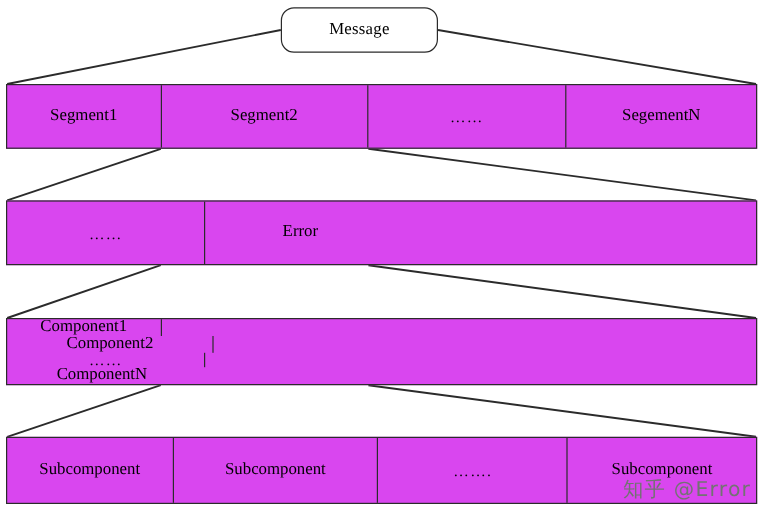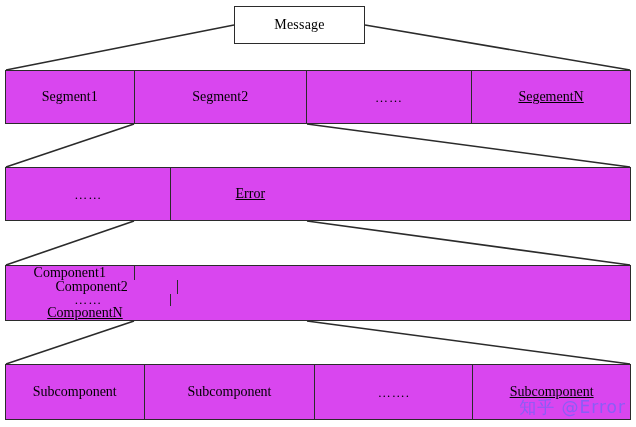--- a/index.html
+++ b/index.html
@@ -55,37 +55,37 @@
   .row-cell {
     box-sizing: border-box;
     border-right: 1.5px solid #2b2b2b;
     display: flex;
     align-items: center;
     justify-content: center;
     overflow: hidden;
   }
   .row-cell:last-child {
     border-right: none;
-    text-decoration: underline;
   }
   .cell-label {
     font-size: 14px;
     line-height: 1;
     white-space: nowrap;
   }
   .cell-label.ellipsis {
     font-size: 13px;
     letter-spacing: 1px;
   }
   
   #message-box {
     left: 234px;
     top: 6px;
     width: 131px;
     height: 38px;
+    border-radius: 11px;
   }
   #segment-row {
     left: 5px;
     top: 70px;
     width: 626px;
     height: 54px;
   }
   #field-row {
     left: 5px;
     top: 167px;
@@ -103,21 +103,21 @@
     left: 5px;
     top: 364px;
     width: 626px;
     height: 56px;
   }
   #watermark {
     position: absolute;
     right: 10px;
     bottom: 8px;
     font-size: 17px;
-    color: #8b5cf6;
+    color: #737373;
     font-family: "DejaVu Sans", sans-serif;
     letter-spacing: 1px;
     white-space: nowrap;
     user-select: none;
   }
 </style>
 </head>
 <body>
 
 <div id="diagram">

